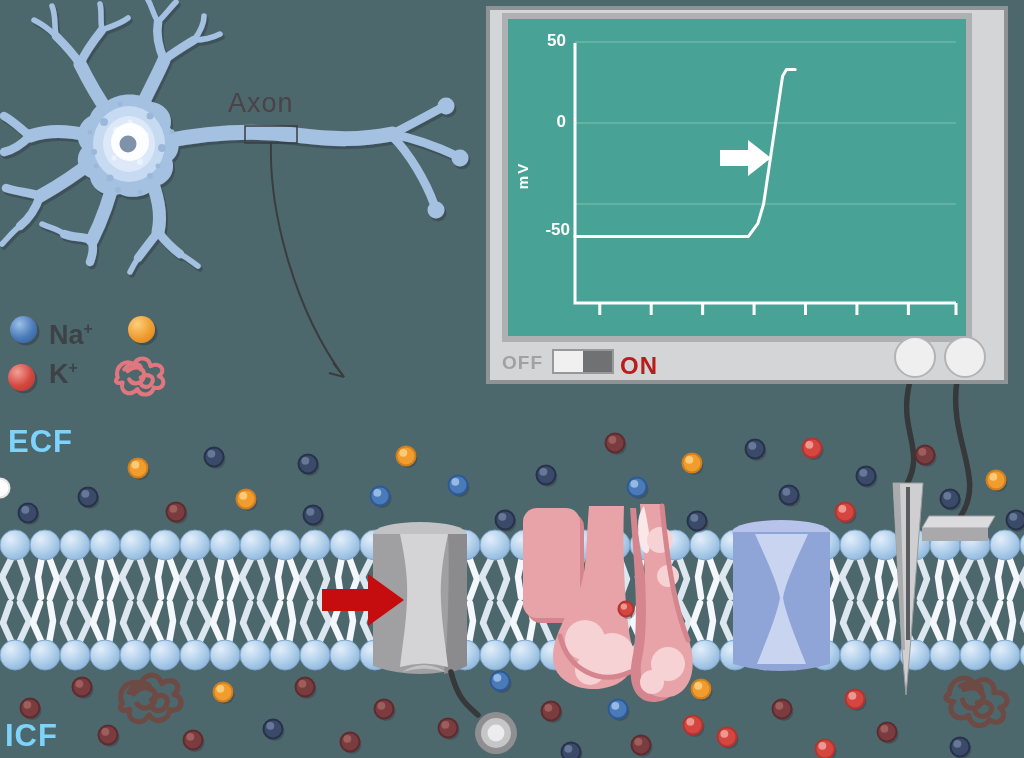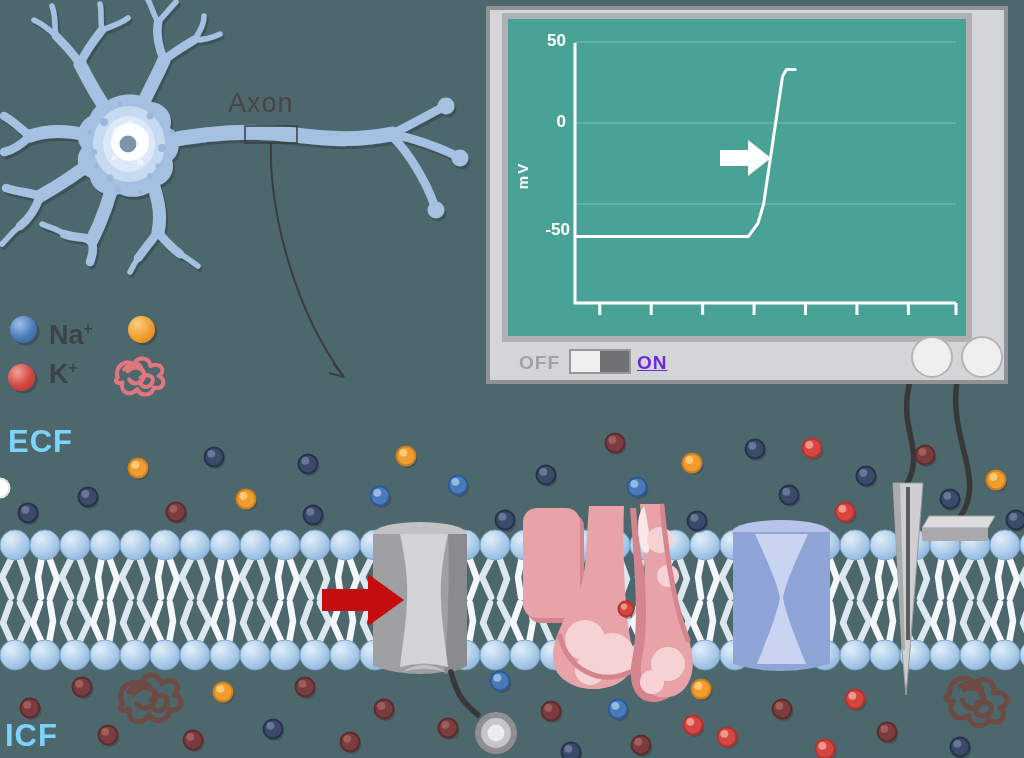--- a/index.html
+++ b/index.html
@@ -30,25 +30,25 @@
   #graph-svg{position:absolute;left:0;top:0;width:458px;height:317px;}
   .osc-text{position:absolute;color:#ffffff;font-weight:bold;}
   #osc-title{left:110px;top:12px;width:340px;text-align:center;font-size:20px;letter-spacing:4px;}
   .ytick{width:46px;text-align:right;font-size:17px;}
   #ytick-0{left:12px;top:12px;}
   #ytick-1{left:12px;top:93px;}
   #ytick-2{left:16px;top:174px;margin-top:27px;}
   #mv-label{left:-16px;top:148px;width:60px;text-align:center;font-size:15px;
             letter-spacing:2px;transform:rotate(-90deg);}
   #time-label{left:50px;top:291px;width:400px;text-align:center;font-size:19px;letter-spacing:3px;}
-  #osc-panel{position:absolute;left:17px;top:332px;width:100%;height:42px;}
+  #osc-panel{position:absolute;left:0;top:332px;width:100%;height:42px;}
   #off-label{position:absolute;left:12px;top:10px;font-size:19px;font-weight:bold;
              color:#9fa2a4;letter-spacing:1px;}
-  #on-label{position:absolute;left:130px;top:10px;font-size:19px;font-weight:bold;
-            color:#6d28d9;letter-spacing:1px;text-decoration:underline;}
+  #on-label{position:absolute;left:130px;top:10px;font-size:24px;font-weight:bold;
+            color:#b91c1c;letter-spacing:1px;}
   #power-switch{position:absolute;left:62px;top:7px;width:62px;height:25px;
                 border:2px solid #96989a;box-sizing:border-box;background:#f0f0f0;cursor:pointer;}
   #switch-knob{position:absolute;right:0;top:0;width:50%;height:100%;background:#6f7173;}
   .knob{position:absolute;width:42px;height:42px;border-radius:50%;
         background:#f0eff0;border:2px solid #b3b3b5;box-sizing:border-box;top:-6px;}
   #knob-1{left:404px;}
   #knob-2{left:454px;}
 </style>
 </head>
 <body>

